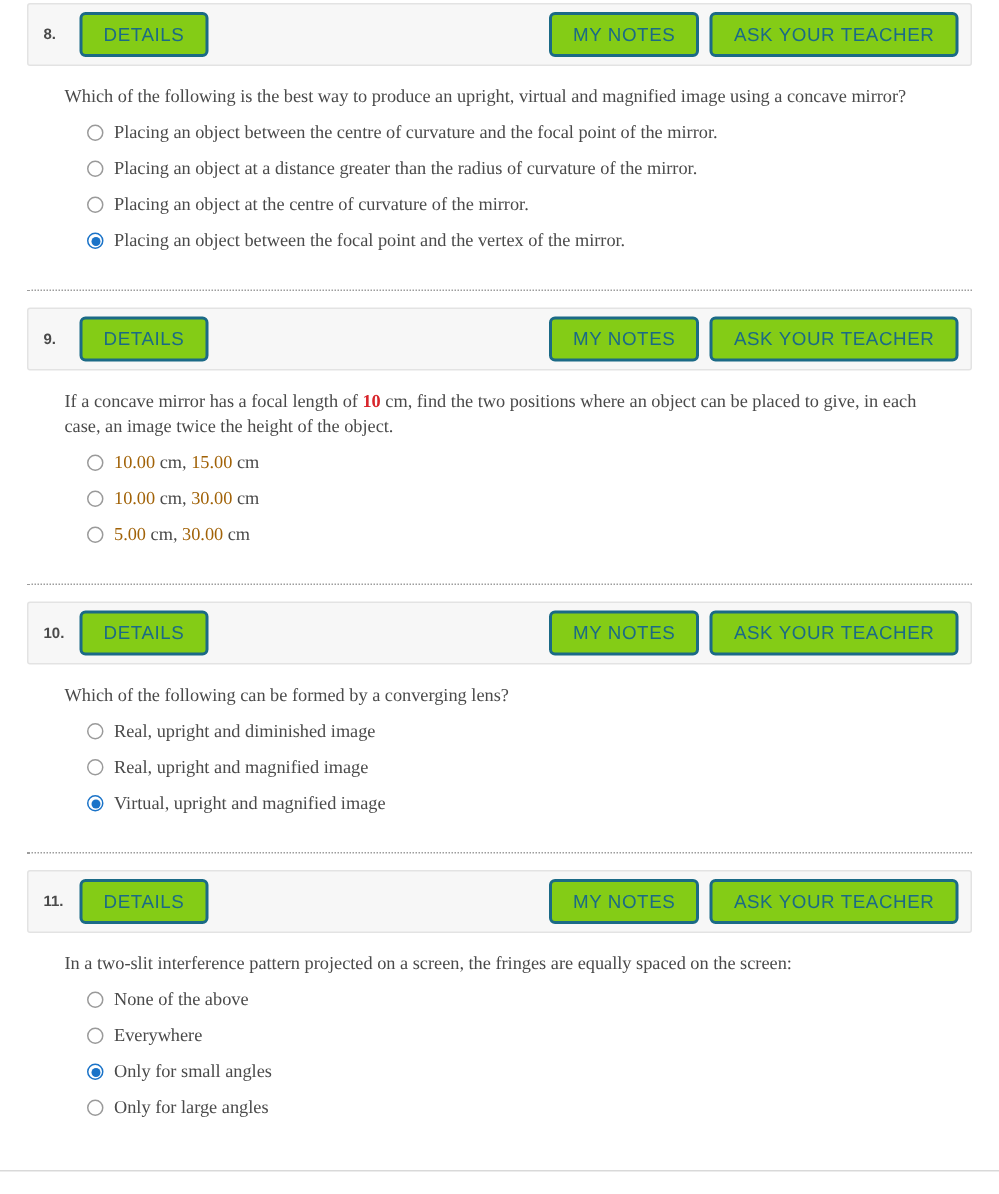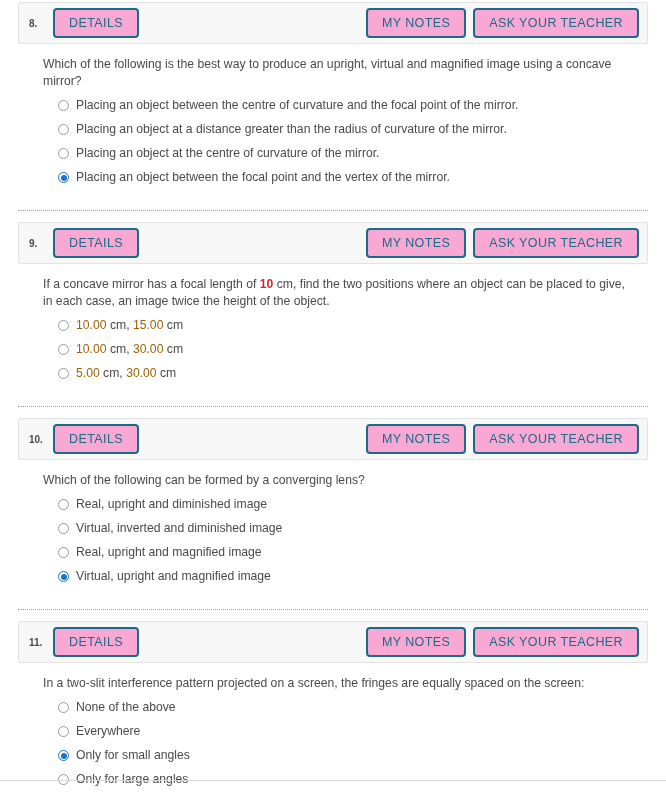--- a/index.html
+++ b/index.html
@@ -44,21 +44,21 @@
     font-weight: bold;
     color: #4a4a4a;
     width: 22px;
     flex: 0 0 22px;
     text-align: left;
     letter-spacing: 0;
   }
 
   .btn {
     border: 2px solid #1b6a86;
-    background: #f9a8d4;
+    background: #84cc16;
     color: #1b6a86;
     font-family: "Liberation Sans", sans-serif;
     font-size: 12.5px;
     letter-spacing: 0.4px;
     border-radius: 4px;
     padding: 6px 14px;
     cursor: pointer;
     line-height: 1;
     white-space: nowrap;
     height: 30px;
@@ -69,20 +69,21 @@
 
   .btn-details { margin-left: 2px; }
 
   .spacer { flex: 1 1 auto; }
 
   .btn-notes { margin-right: 7px; }
 
   
   .q-body {
     padding: 12px 26px 0 43px;
+    font-family: Liberation Serif, serif;
   }
 
   .q-text {
     font-size: 12.2px;
     line-height: 17px;
     color: #4a4a4a;
     margin: 0 0 2px 0;
     max-width: 588px;
   }
 
@@ -241,24 +242,20 @@
     </div>
     <div class="q-body">
       <p class="q-text">Which of the following can be formed by a converging lens?</p>
       <ul class="options">
         <li class="option">
           <span class="radio"></span>
           <span class="option-label">Real, upright and diminished image</span>
         </li>
         <li class="option">
           <span class="radio"></span>
-          <span class="option-label">Virtual, inverted and diminished image</span>
-        </li>
-        <li class="option">
-          <span class="radio"></span>
           <span class="option-label">Real, upright and magnified image</span>
         </li>
         <li class="option selected">
           <span class="radio"></span>
           <span class="option-label">Virtual, upright and magnified image</span>
         </li>
       </ul>
     </div>
   </div>
 

